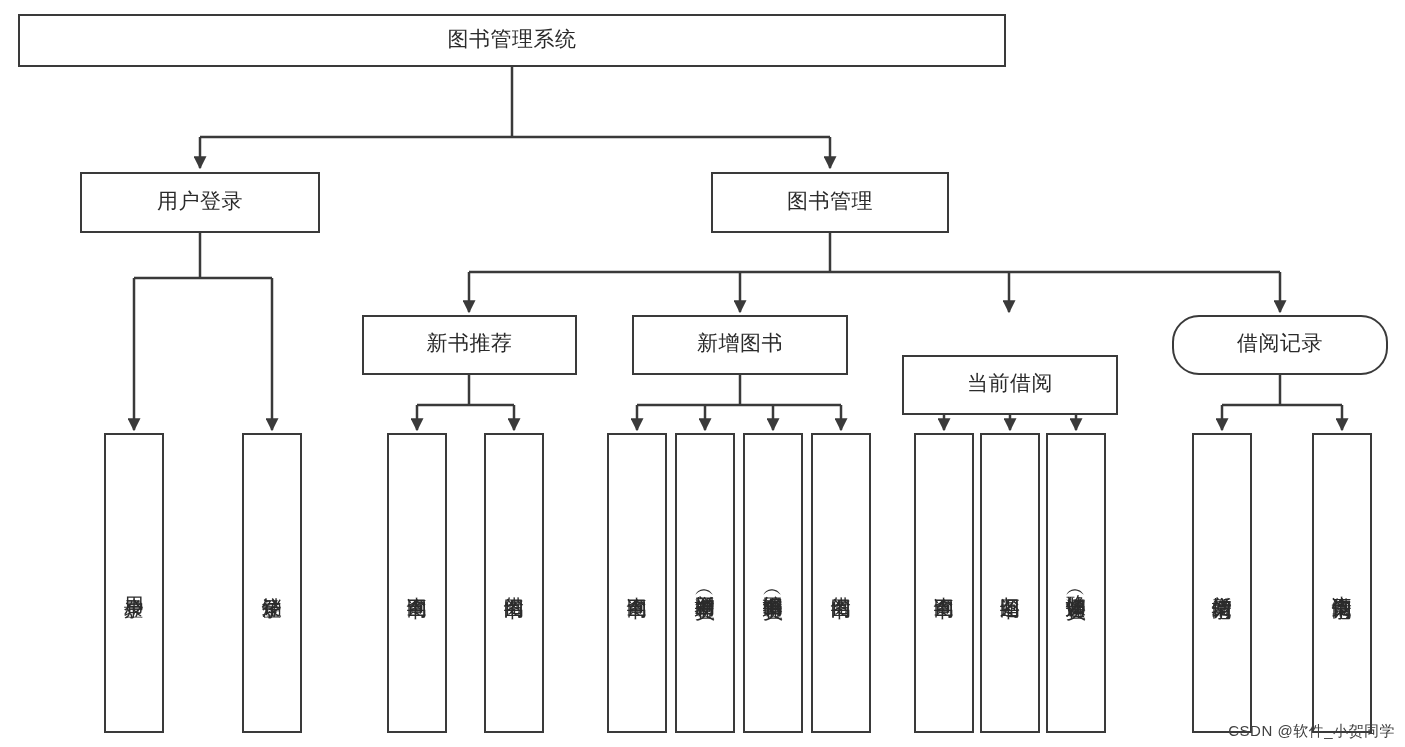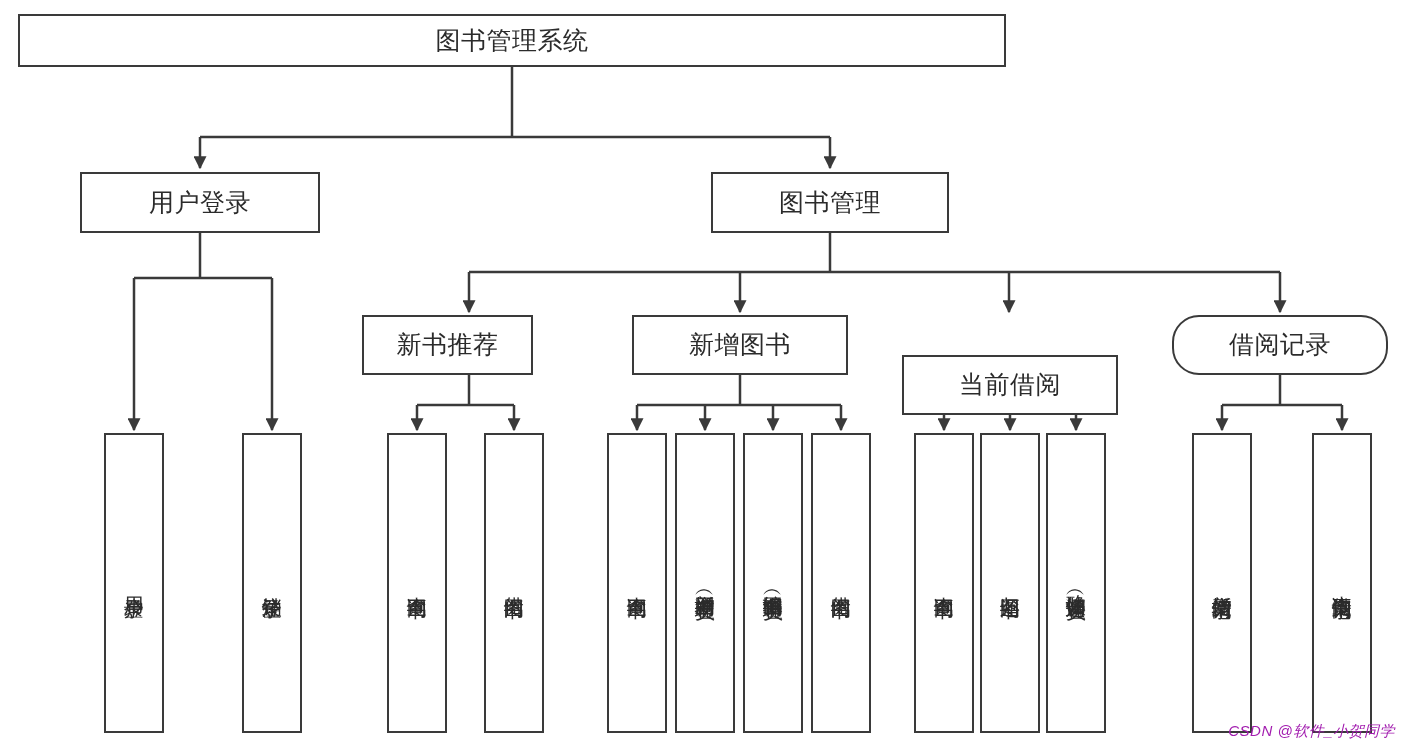--- a/index.html
+++ b/index.html
@@ -33,48 +33,48 @@
     box-sizing: border-box;
     border: 2.5px solid #3a3a3a;
     background: #ffffff;
     display: flex;
     align-items: center;
     justify-content: center;
     color: #2b2b2b;
   }
   .node.horizontal .node-label {
     writing-mode: horizontal-tb;
-    font-size: 25px;
+    font-size: 21px;
     line-height: 1.1;
     letter-spacing: 0.5px;
     white-space: nowrap;
+    font-family: Liberation Mono, monospace;
   }
   .node.vertical {
     align-items: center;
     justify-content: center;
   }
   .node.vertical .node-label {
     writing-mode: vertical-rl;
     text-orientation: upright;
     font-size: 20px;
     line-height: 1.42;
     letter-spacing: 1px;
     white-space: nowrap;
     text-align: center;
   }
   .watermark {
     position: absolute;
     right: 10px;
     bottom: 6px;
     font-size: 15px;
-    color: #a21caf;
+    color: #404040;
     letter-spacing: 0.5px;
     white-space: nowrap;
     z-index: 5;
-    font-style: italic;
   }
 </style>
 </head>
 <body>
 
 <div id="diagram-root">
 
   <svg id="edges" viewBox="0 0 1405 747" xmlns="http://www.w3.org/2000/svg">
     <defs>
       <marker id="arrow" viewBox="0 0 10 10" refX="9" refY="5" markerWidth="5.2" markerHeight="5.2" orient="auto-start-reverse">
@@ -130,21 +130,21 @@
   </div>
 
   <div class="node horizontal" style="left:80px; top:172px; width:240px; height:61px;">
     <span class="node-label">用户登录</span>
   </div>
 
   <div class="node horizontal" style="left:711px; top:172px; width:238px; height:61px;text-align:center;">
     <span class="node-label">图书管理</span>
   </div>
 
-  <div class="node horizontal" style="left:362px; top:315px; width:171px; height:60px;justify-content:center;">
+  <div class="node horizontal" style="left:362px; top:315px; width:215px; height:60px;justify-content:center;">
     <span class="node-label">新书推荐</span>
   </div>
 
   <div class="node horizontal" style="left:632px; top:315px; width:216px; height:60px;">
     <span class="node-label">新增图书</span>
   </div>
 
   <div class="node horizontal" style="left:902px; top:315px; width:216px; height:60px;margin-top:40px;">
     <span class="node-label">当前借阅</span>
   </div>

